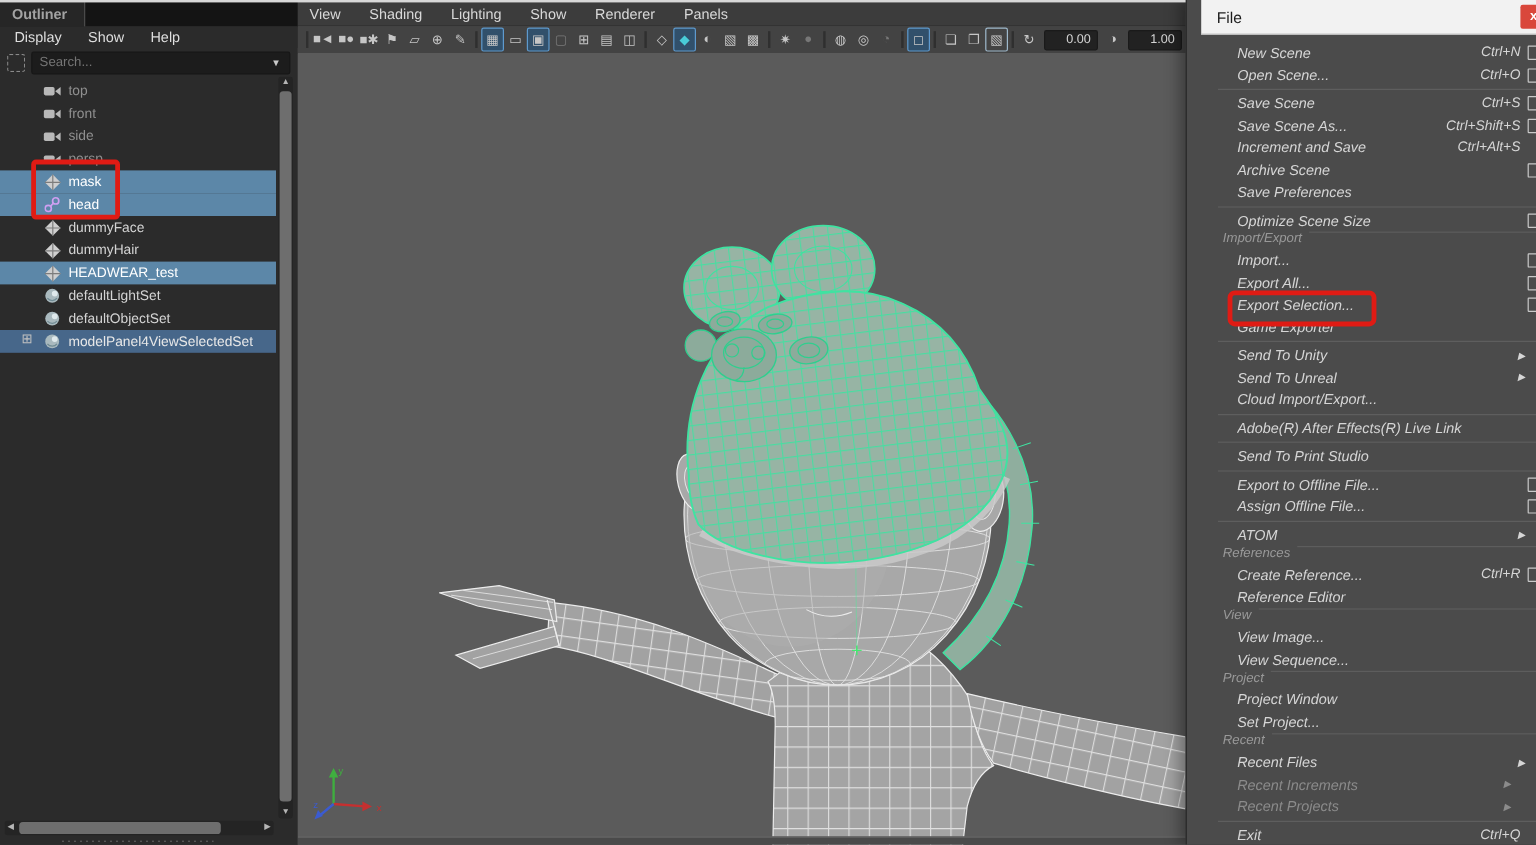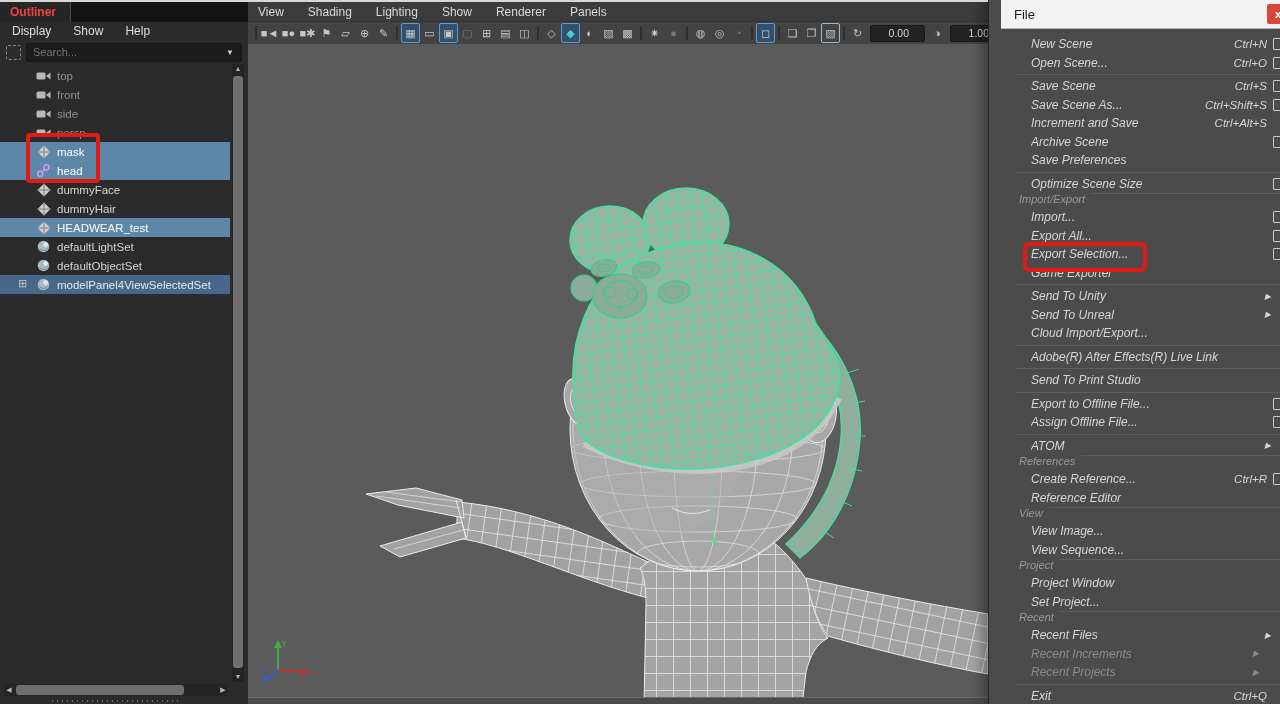--- a/index.html
+++ b/index.html
@@ -4,21 +4,21 @@
 <style>
   html,body{margin:0;padding:0;background:#222;}
   .screen{position:relative;width:1280px;height:704px;overflow:hidden;
     font-family:"Liberation Sans",sans-serif;background:#3a3a3a;
     -webkit-font-smoothing:antialiased;}
   .top-edge{position:absolute;left:0;top:0;width:988px;height:2px;background:#d8d8d8;z-index:40;}
 
   
   .outliner{position:absolute;left:0;top:2px;width:248px;height:702px;background:#2b2b2b;z-index:10;}
   .ol-tabbar{height:20px;background:#141414;display:flex;align-items:flex-end;}
-  .ol-tab{background:#262626;color:#ef4444;font-size:12px;font-weight:bold;
+  .ol-tab{background:#262626;color:#a3a3a3;font-size:12px;font-weight:bold;
     padding:3px 14px 3px 10px;border-top:1px solid #4a4a4a;border-right:1px solid #4a4a4a;}
   .ol-menubar{height:18px;background:#2b2b2b;display:flex;align-items:center;gap:22px;
     padding-left:12px;color:#dedede;font-size:12px;}
   .ol-menubar span{cursor:default;}
   .ol-searchrow{height:24px;display:flex;align-items:center;padding:0 6px;gap:5px;}
   .filter-ico{width:13px;height:13px;border:1px dashed #8a8a8a;border-radius:2px;flex:0 0 auto;}
   .ol-search{flex:1;height:17px;background:#1c1c1c;border:1px solid #171717;border-radius:2px;
     color:#9a9a9a;font-size:11px;padding:0 16px 0 6px;outline:none;font-family:"Liberation Sans",sans-serif;}
   .ol-search-arrow{position:absolute;right:14px;font-size:8px;color:#c9c9c9;pointer-events:none;}
   .ol-tree{position:absolute;left:0;top:62px;right:18px;bottom:20px;overflow:hidden;padding-top:2px;}
@@ -52,21 +52,21 @@
   .tb-ico{width:17px;height:18px;display:flex;align-items:center;justify-content:center;
     color:#c6c6c6;font-size:11px;border:1px solid transparent;border-radius:2px;flex:0 0 auto;cursor:default;}
   .tb-ico.dim{opacity:.4;}
   .tb-ico.active{background:#31506b;border-color:#5e9ace;}
   .tb-ico.active-teal{background:#31506b;border-color:#5e9ace;color:#49ccd8;}
   .tb-ico.teal{background:#1f6e78;color:#8aeaf0;border-radius:50%;width:15px;height:15px;margin:0 2px;border-color:#5e9ace;}
   .tb-ico.outlined{border-color:#9fb9cc;}
   .tb-sep{width:2px;height:14px;background:#2f2f2f;margin:0 3px;flex:0 0 auto;}
   .tb-field{width:38px;height:15px;background:#222;border:1px solid #1a1a1a;border-radius:2px;
     color:#d4d4d4;font-size:10.5px;display:flex;align-items:center;justify-content:flex-end;
-    padding-right:15px;margin:0 3px;flex:0 0 auto;}
+    padding-right:5px;margin:0 3px;flex:0 0 auto;}
   .tb-label{color:#adadad;font-size:11px;margin-left:3px;flex:0 0 auto;}
   .vp-canvas{position:absolute;left:0;top:42px;right:0;bottom:0;background:#5b5b5b;overflow:hidden;}
   .vp-bottom-strip{position:absolute;left:0;right:0;bottom:0;height:6px;background:#4a4a4a;
     border-top:1px solid #6c6c6c;z-index:5;}
   .isolate-label{position:absolute;left:440px;top:640px;width:120px;text-align:center;
     color:#e2e2e2;font-size:11px;text-shadow:0 1px 2px rgba(0,0,0,.5);z-index:4;margin-top:40px;}
   .axis-gizmo{position:absolute;left:12px;bottom:16px;z-index:4;}
 
   
   .file-window{position:absolute;left:988px;top:0;width:292px;height:704px;z-index:20;

